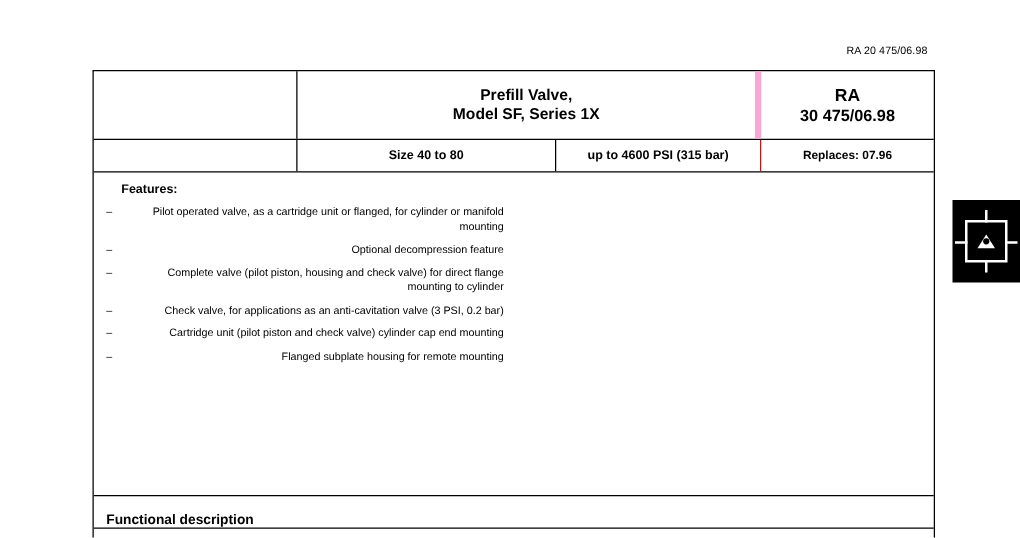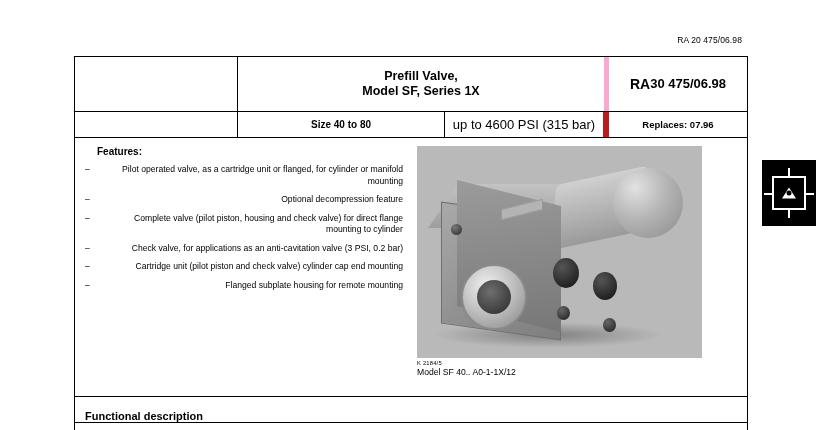--- a/index.html
+++ b/index.html
@@ -67,20 +67,21 @@
   .hdr-title .line {
     font-size: 12.5px;
     font-weight: bold;
     line-height: 15px;
     text-align: center;
   }
   .hdr-code {
     width: 138px;
     box-sizing: border-box;
     display: flex;
+    flex-direction: column;
     align-items: center;
     justify-content: center;
     padding: 10px 4px;
   }
   .hdr-code .ra {
     font-size: 14px;
     font-weight: bold;
     line-height: 17px;
     text-align: center;
   }
@@ -108,26 +109,26 @@
     border-right: 1px solid #000;
     display: flex;
     align-items: center;
     justify-content: center;
     font-size: 10px;
     font-weight: bold;
   }
   .sub-press {
     flex: 1;
     box-sizing: border-box;
-    border-right: 6px solid #b91c1c;
-    display: flex;
-    align-items: center;
-    justify-content: center;
-    font-size: 13px;
-    font-weight: normal;
+    border-right: 1px solid #b91c1c;
+    display: flex;
+    align-items: center;
+    justify-content: center;
+    font-size: 10px;
+    font-weight: bold;
   }
   .sub-replaces {
     width: 138px;
     box-sizing: border-box;
     display: flex;
     align-items: center;
     justify-content: center;
     font-size: 9.5px;
     font-weight: bold;
   }
@@ -432,41 +433,20 @@
             <span class="feat-dash">–</span>
             <span class="feat-text">Cartridge unit (pilot piston and check valve) cylinder cap end mounting</span>
           </li>
           <li class="feat-item">
             <span class="feat-dash">–</span>
             <span class="feat-text">Flanged subplate housing for remote mounting</span>
           </li>
         </ul>
       </div>
 
-      <div class="image-col">
-        <div class="photo">
-          <div class="v-shadow"></div>
-          <div class="v-top"></div>
-          <div class="v-neck"></div>
-          <div class="v-ball"></div>
-          <div class="v-body"></div>
-          <div class="v-face"></div>
-          <div class="v-label-plate"></div>
-          <div class="v-port">
-            <div class="v-port-inner"></div>
-          </div>
-          <div class="v-hole h1"></div>
-          <div class="v-hole h2"></div>
-          <div class="v-hole h3"></div>
-          <div class="v-hole h4"></div>
-          <div class="v-hole h5"></div>
-        </div>
-        <div class="photo-caption-code">K 2184/5</div>
-        <div class="photo-caption">Model SF 40.. A0-1-1X/12</div>
-      </div>
 
     </div>
 
     <div class="func-row">
       <span class="txt">Functional description</span>
     </div>
 
     <div class="tail-row"></div>
 
   </div>

